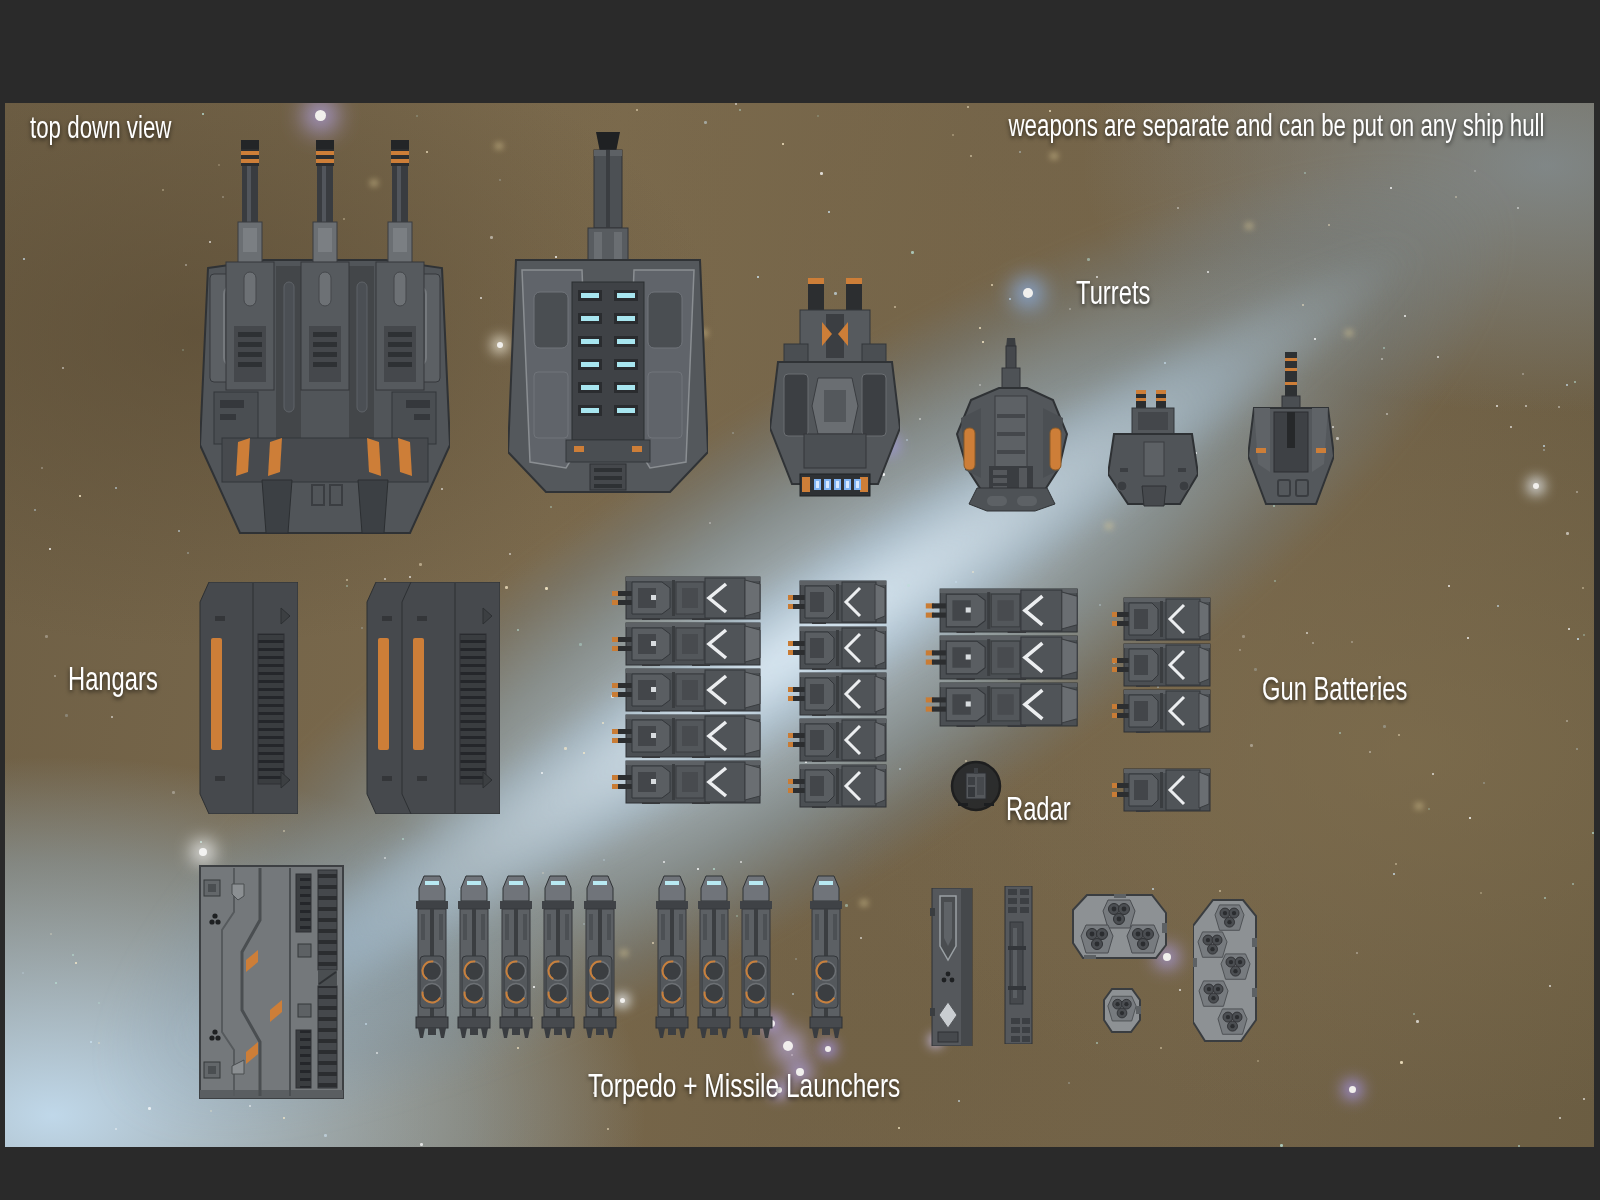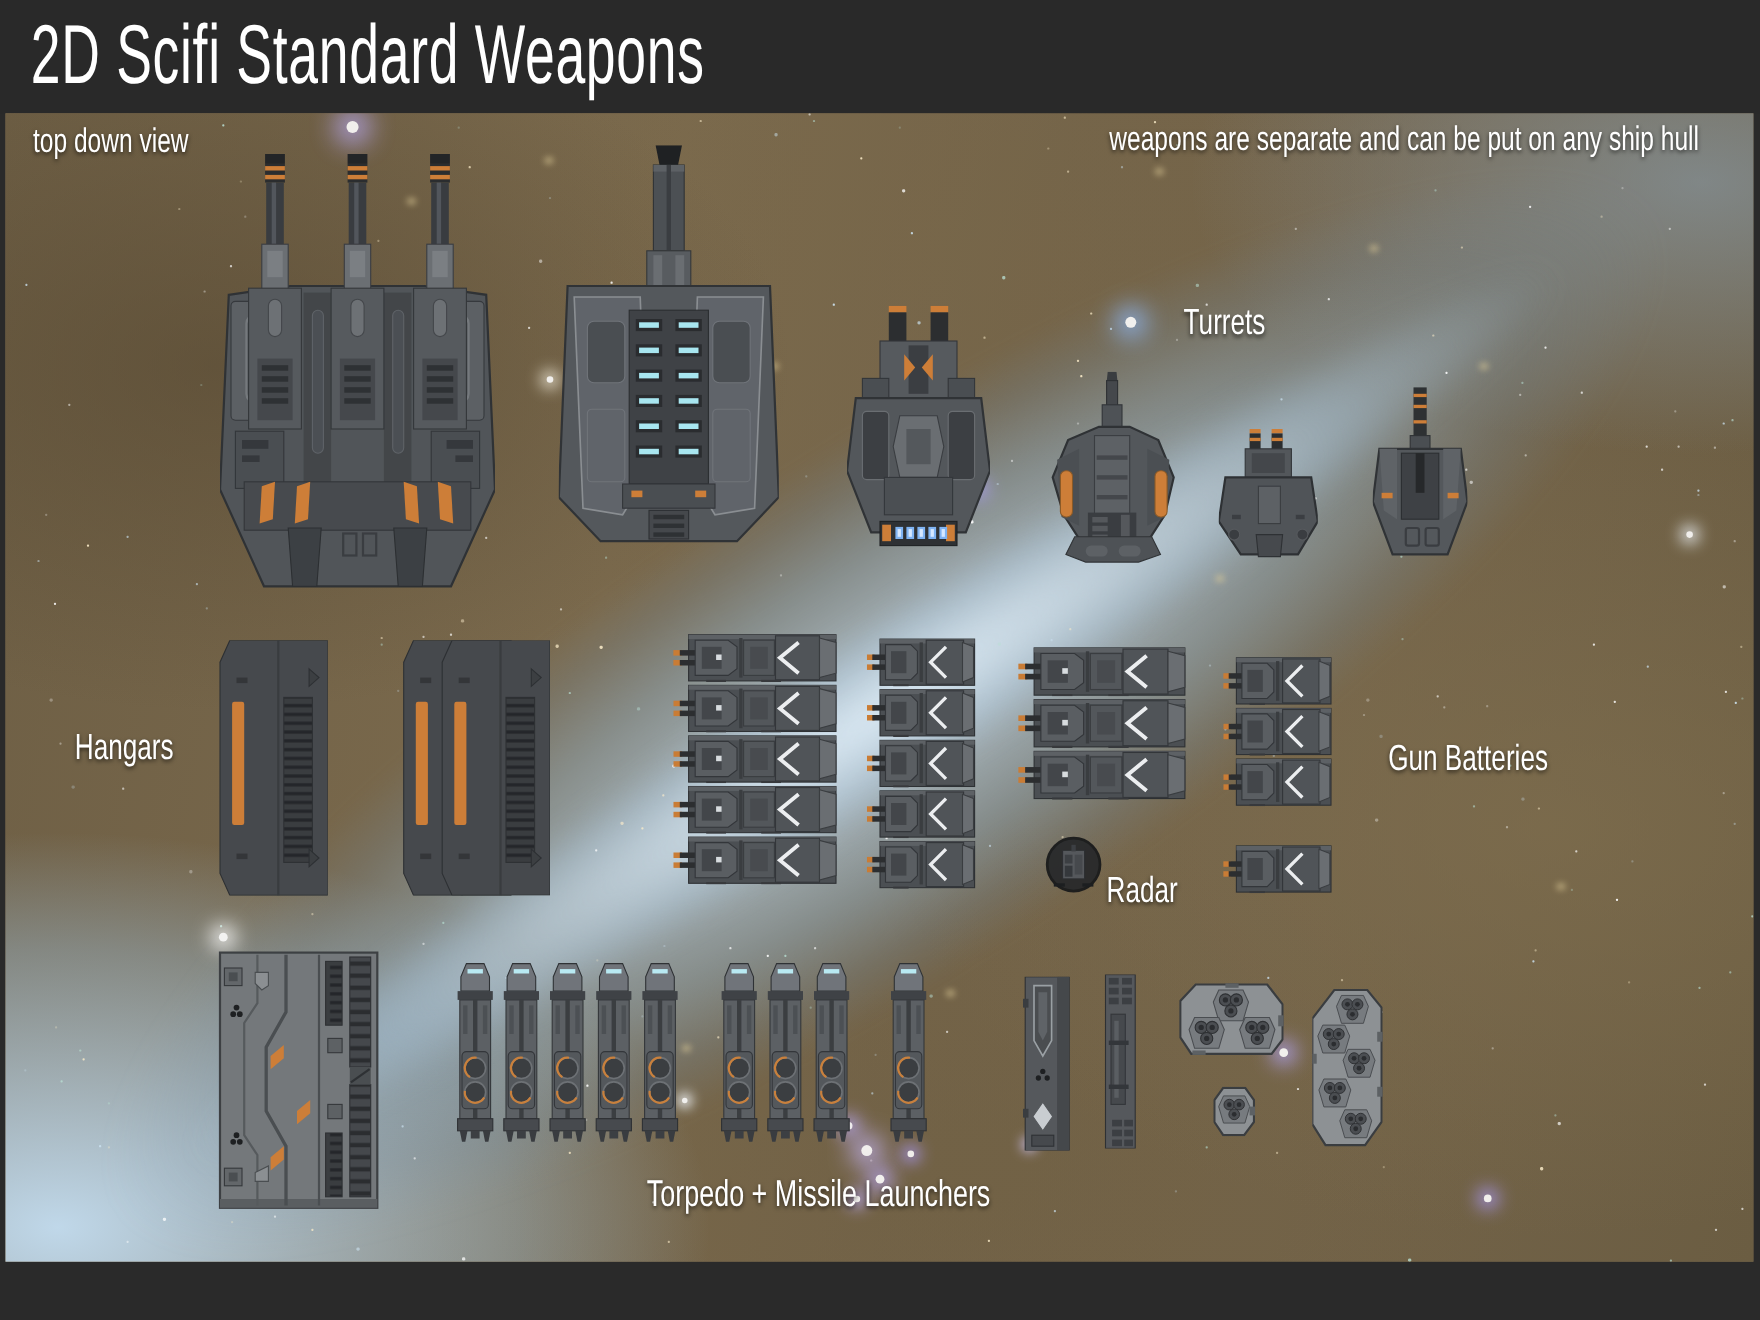--- a/index.html
+++ b/index.html
@@ -140,23 +140,20 @@
       <rect x="63" y="52" width="26" height="150" fill="url(#ventPat)" stroke="#2e3134"></rect>
       <polygon points="86,26 95,34 86,42" fill="#3c3f42" stroke="#2d3033"></polygon>
       <polygon points="86,190 95,198 86,206" fill="#3c3f42" stroke="#2d3033"></polygon>
       <rect x="20" y="34" width="10" height="5" fill="#343639"></rect>
       <rect x="20" y="194" width="10" height="5" fill="#343639"></rect>
     </symbol>
   </defs>
 </svg>
 
 <div id="stage">
-  <div id="header">
-    <div class="title">2D Scifi Standard Weapons</div>
-  </div>
 
   <div id="scene">
     <div class="band"></div>
     <div class="band-core"></div>
     <div id="stars">
         <span class="star" style="left: 1376px; top: 255px; width: 1.6px; height: 1.6px; background: rgb(255, 255, 255); opacity: 0.45;"></span>
         <span class="star" style="left: 1427px; top: 670px; width: 1.6px; height: 1.6px; background: rgb(255, 255, 255); opacity: 0.69;"></span>
         <span class="star" style="left: 730px; top: 0px; width: 1.6px; height: 1.6px; background: rgb(255, 255, 255); opacity: 0.56;"></span>
         <span class="star" style="left: 519px; top: 305px; width: 1.6px; height: 1.6px; background: rgb(207, 230, 245); opacity: 0.49;"></span>
         <span class="star" style="left: 341px; top: 482px; width: 1.6px; height: 1.6px; background: rgb(185, 224, 212); opacity: 0.46;"></span>

